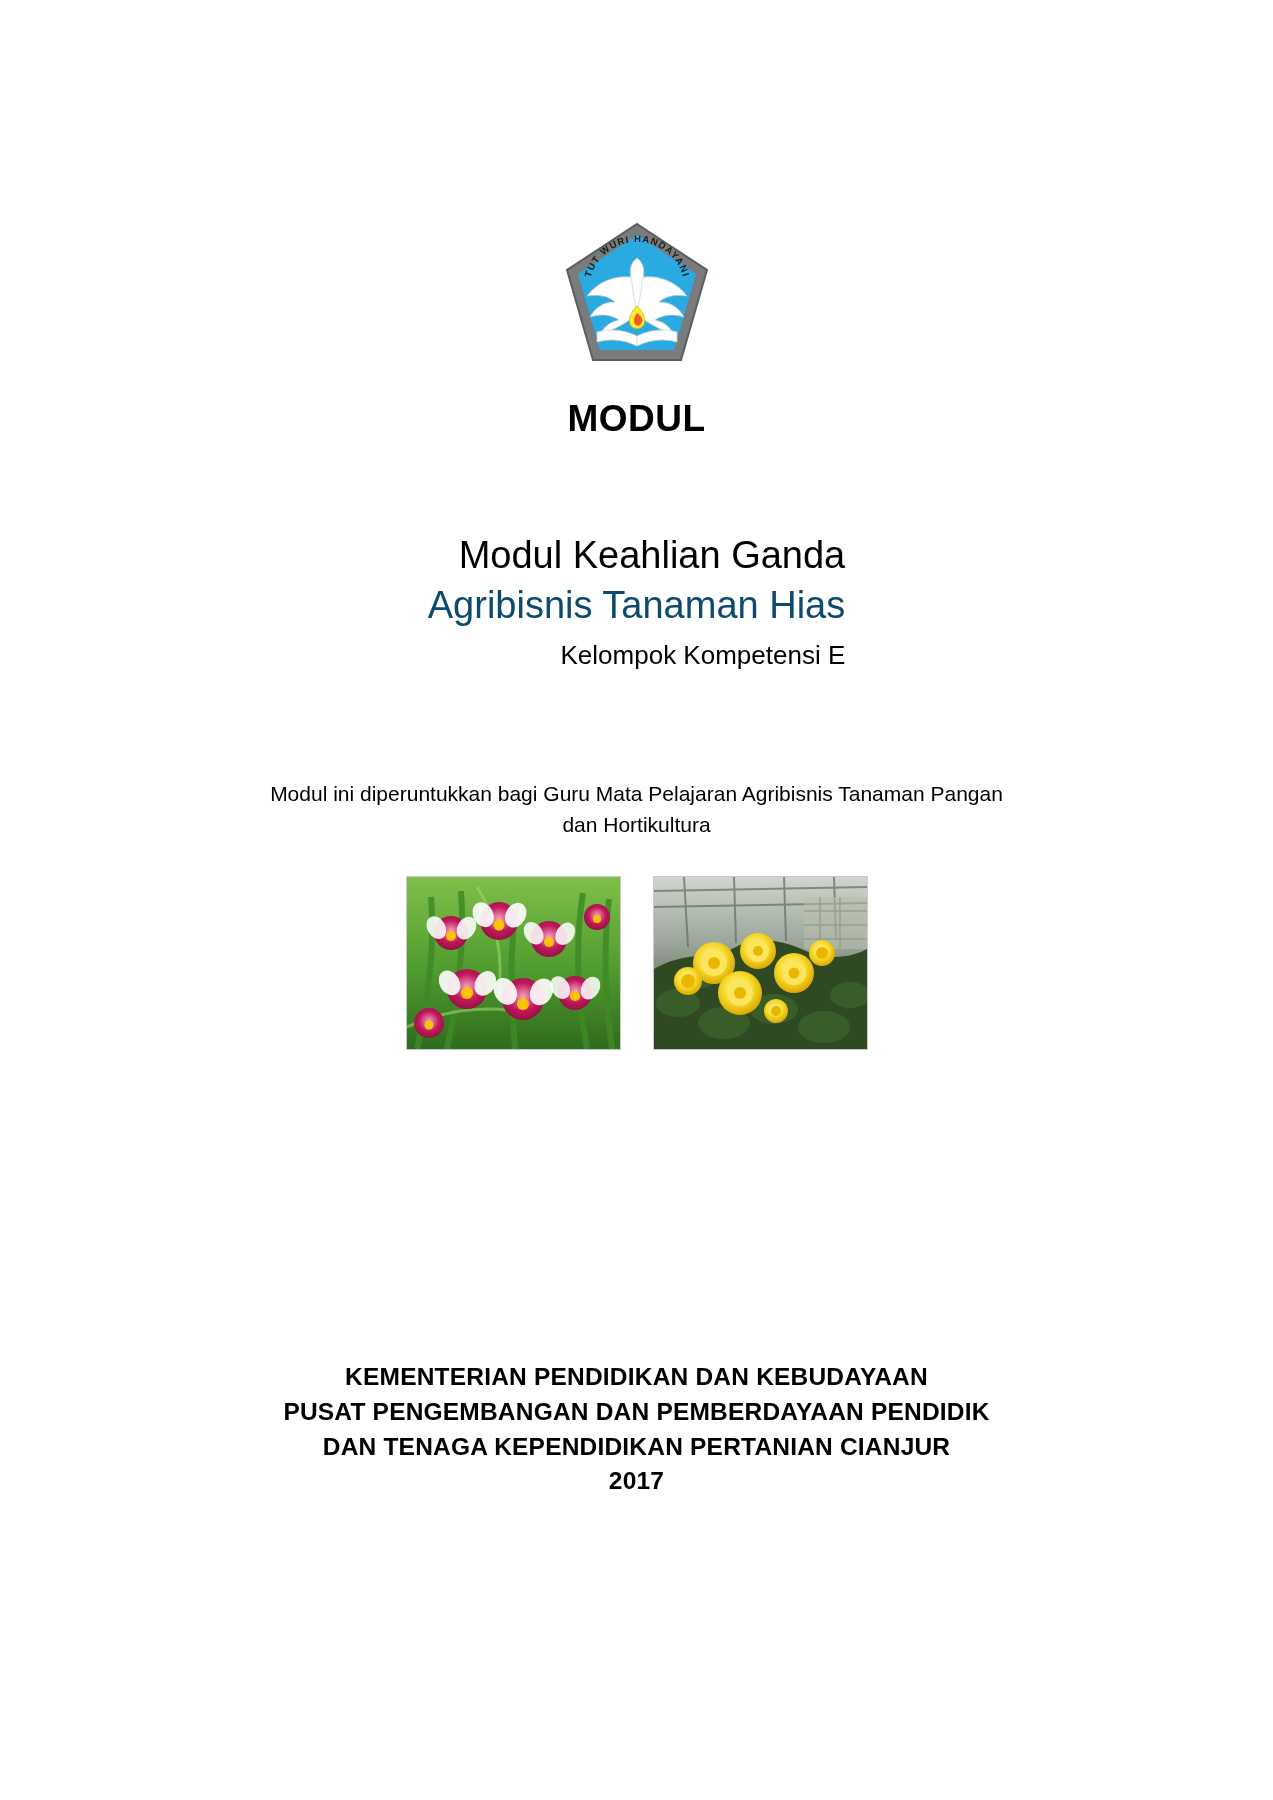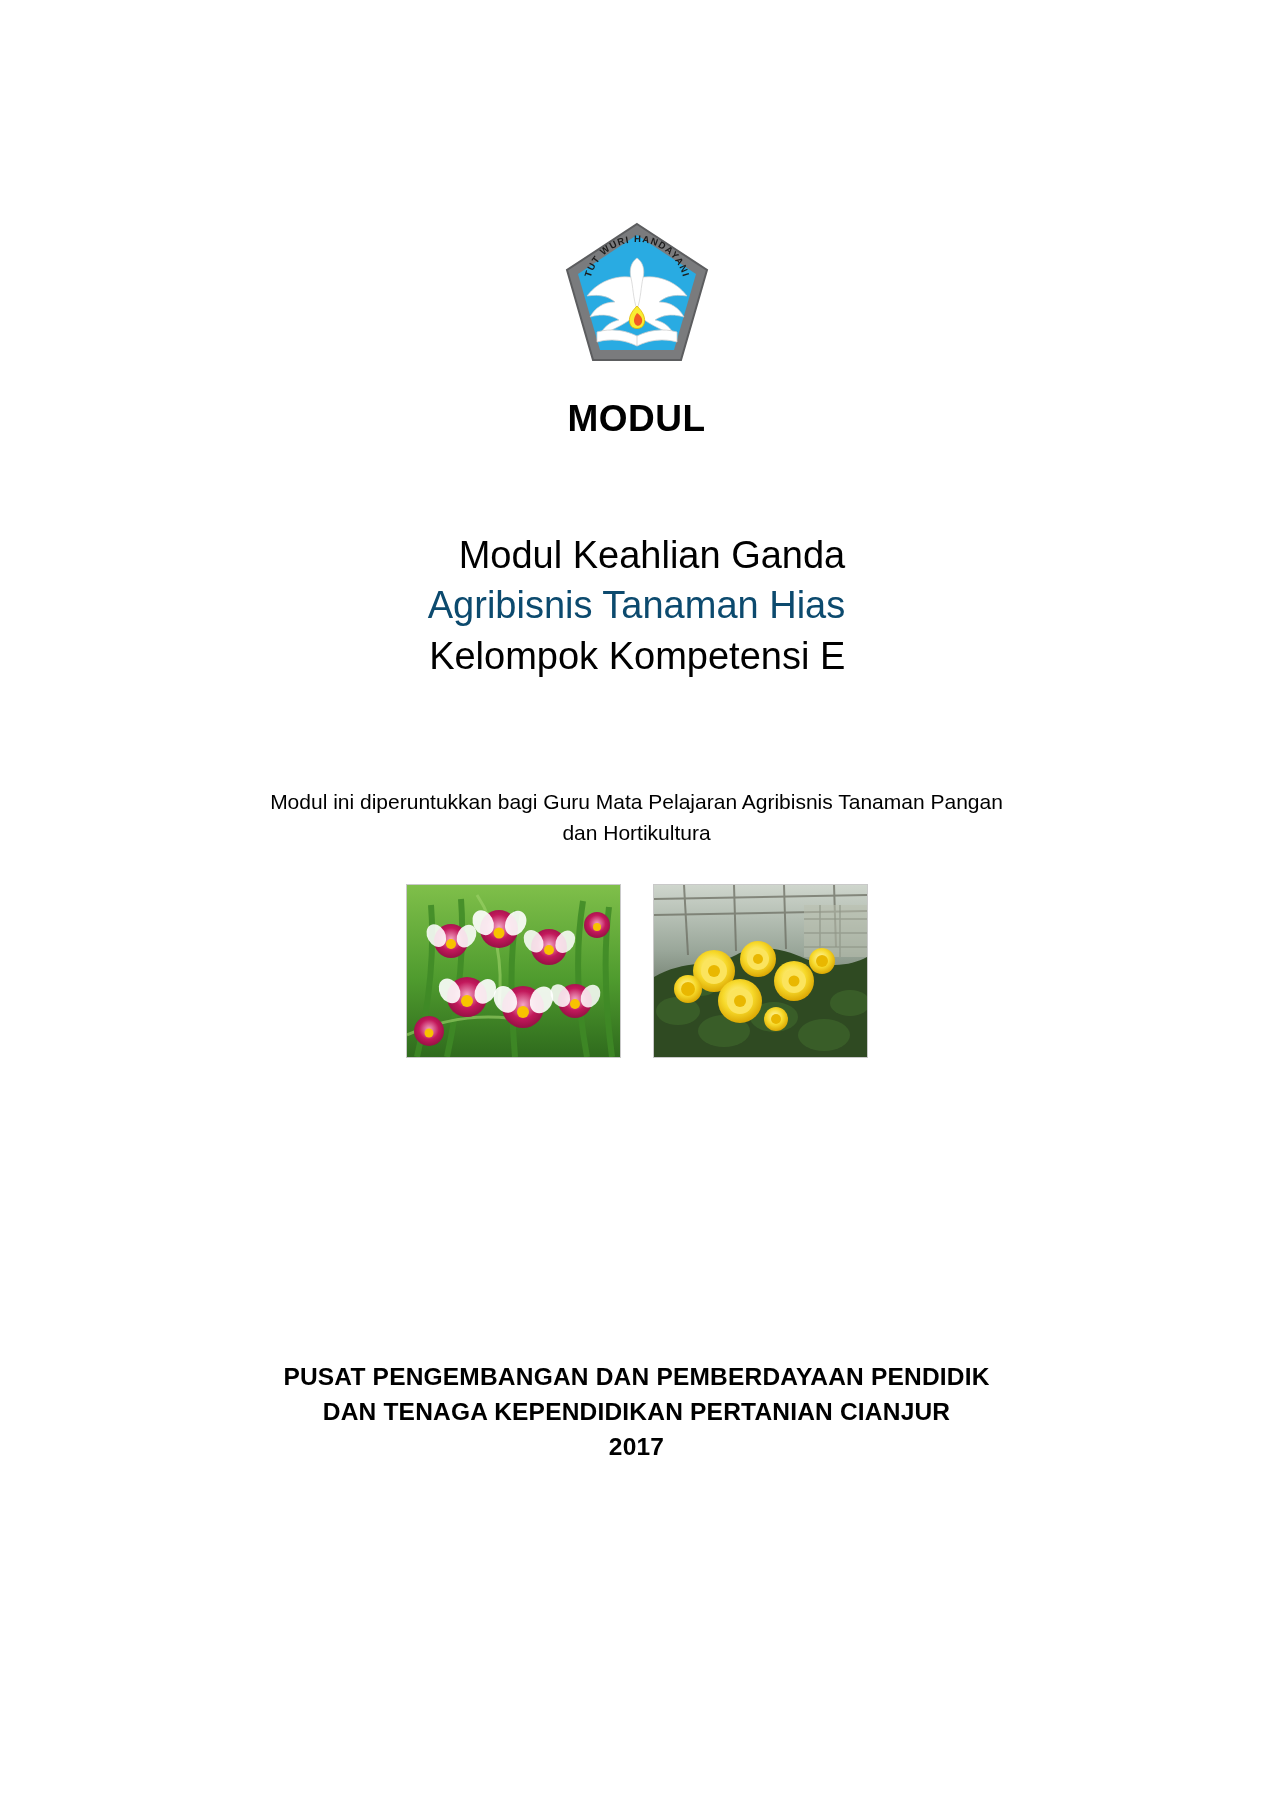--- a/index.html
+++ b/index.html
@@ -59,24 +59,24 @@
   }
   .title-line-2 {
     font-family: "Liberation Sans", sans-serif;
     font-size: 38px;
     font-weight: normal;
     color: #0c4a6e;
     margin-top: 4px;
   }
   .title-line-3 {
     font-family: "Liberation Sans", sans-serif;
-    font-size: 38px;
+    font-size: 26px;
     font-weight: normal;
     color: #000;
-    margin-top: 4px;
+    margin-top: 11px;
   }
 
   
   .audience {
     margin-top: 108px;
     width: 760px;
     text-align: center;
     font-family: "Liberation Sans", sans-serif;
     font-size: 21px;
     line-height: 1.45;
@@ -314,18 +314,19 @@
             <circle r="12" fill="url(#chrysGrad)"></circle>
             <circle r="5" fill="#e9b700"></circle>
           </g>
         </g>
       </svg>
     </div>
 
   </div>
 
   <div class="footer">
+    <div>KEMENTERIAN PENDIDIKAN DAN KEBUDAYAAN</div>
     <div>PUSAT PENGEMBANGAN DAN PEMBERDAYAAN PENDIDIK</div>
     <div>DAN TENAGA KEPENDIDIKAN PERTANIAN CIANJUR</div>
     <div>2017</div>
   </div>
 
 </div>
 
 </body></html>

